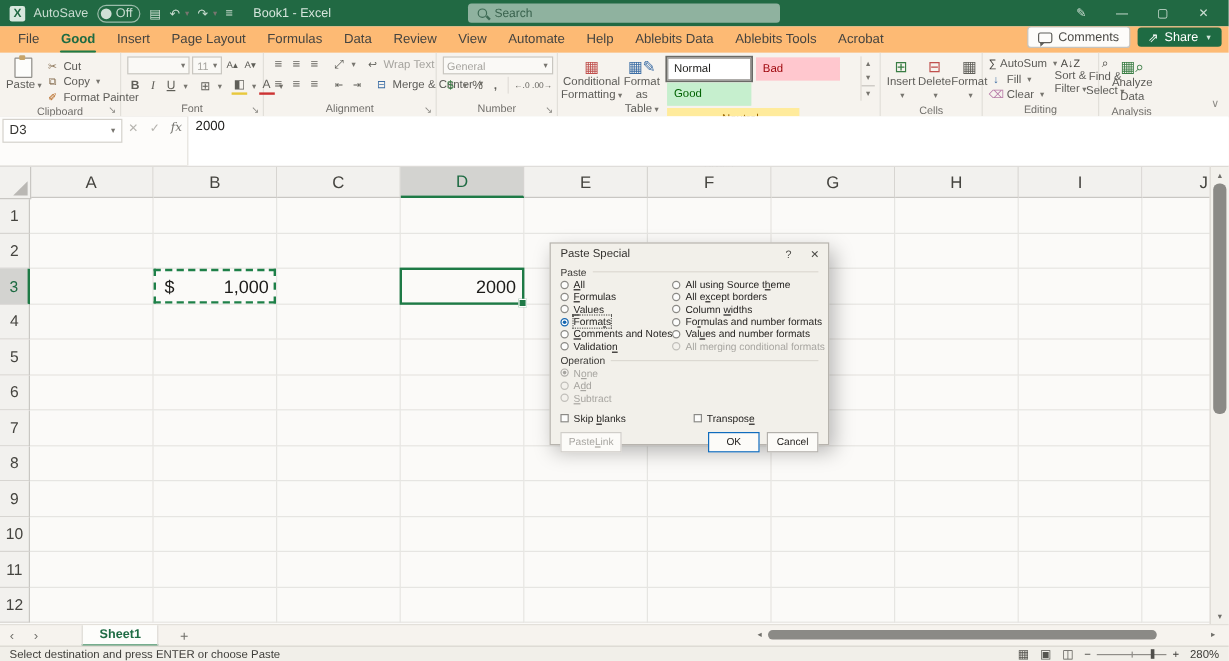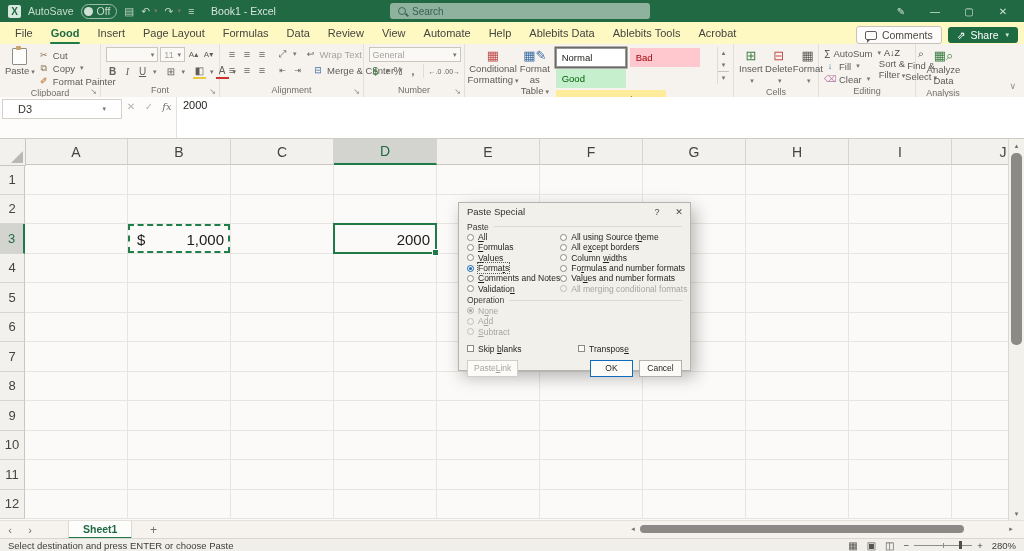--- a/index.html
+++ b/index.html
@@ -20,22 +20,22 @@
   .tb-title{margin-left:10px;color:#d6e5dc}
   .searchbox{position:absolute;left:390px;top:3px;width:252px;height:16px;background:#8fb29f;
              border-radius:3px;display:flex;align-items:center;gap:6px;padding-left:8px;
              color:#38614c;font-size:10px}
   .lens{width:6px;height:6px;border:1.5px solid #3e6b55;border-radius:50%;position:relative;flex:none}
   .lens::after{content:"";position:absolute;width:4px;height:1.5px;background:#3e6b55;
                transform:rotate(45deg);right:-3.5px;bottom:-1.5px}
   .tb-right{margin-left:auto;display:flex;align-items:center;gap:0;padding-right:4px}
   .winbtn{width:34px;text-align:center;font-size:10px;color:#cfe0d6}
   
-  .tabrow{position:absolute;top:22px;left:0;right:0;height:22px;background:#fef9c3;
-          display:flex;align-items:flex-end;font-size:11px}
+  .tabrow{position:absolute;top:22px;left:0;right:0;height:22px;background:#fdba74;
+          display:flex;align-items:flex-start;font-size:11px}
   .tabs{display:flex;align-items:center;padding-left:6px;height:100%}
   .tab{padding:0 9px;height:100%;display:flex;align-items:center;color:#454440;position:relative}
   .tab.active{color:#1e6b43;font-weight:700}
   .tab.active::after{content:"";position:absolute;left:8px;right:8px;bottom:0;height:2.5px;
                      background:#1e7a46;border-radius:2px}
   .tabrow-right{margin-left:auto;display:flex;align-items:center;gap:6px;padding-right:6px}
   .commentsbtn{display:flex;align-items:center;gap:5px;border:1px solid #c6c3bd;border-radius:3px;
                background:#fdfcfa;height:16px;padding:0 8px;font-size:10.5px;color:#4a4945}
   .bubble{width:10px;height:7px;border:1px solid #5f5e5a;border-radius:2px;position:relative}
   .bubble::after{content:"";position:absolute;left:1px;bottom:-4px;border:2.5px solid transparent;
@@ -70,21 +70,21 @@
   .chip{width:63px;height:17px;display:flex;align-items:center;padding-left:5px;font-size:9.5px;
         border:1px solid transparent;margin:1px 2px;white-space:nowrap;overflow:hidden}
   .chipwrap{display:flex;flex-wrap:wrap;width:210px}
   .gal-scroll{display:flex;flex-direction:column;border-left:1px solid #dedbd5;margin-left:2px}
   .gal-scroll span{font-size:7px;color:#77756f;height:12px;width:11px;display:flex;align-items:center;justify-content:center}
   .tblicon{font-size:13px;color:#5f5e58}
   
   .fbar{position:absolute;top:97px;left:0;right:0;height:41px;background:#fdfcfa;
         border-bottom:1px solid #cfccc6;display:flex;font-size:11px}
   .namebox{width:88px;height:18px;background:#fff;border:1px solid #d4d1cb;display:flex;
-           align-items:center;justify-content:space-between;padding:0 15px;color:#34332f}
+           align-items:center;justify-content:space-between;padding:0 5px;color:#34332f}
   .fbicons{display:flex;align-items:flex-start;padding-top:2px}
   .fbicon{width:18px;height:15px;display:flex;align-items:center;justify-content:center;
           color:#b5b3ae;font-size:10px}
   .fx{font-family:"DejaVu Serif",serif;font-style:italic;color:#73726d}
   .fcontent{flex:1;background:#fff;border-left:1px solid #e4e1db;padding:2px 0 0 6px;color:#232220}
   
   .gridwrap{position:absolute;top:139px;left:0;width:1009px;height:381px;background:#fbfaf8;overflow:hidden}
   .corner{position:absolute;top:0;left:0;width:25px;height:26px;background:#f2f1ee;z-index:3;
           border-right:1px solid #c9c7c3;border-bottom:1px solid #c9c7c3}
   .corner::after{content:"";position:absolute;right:2px;bottom:2px;border-style:solid;

